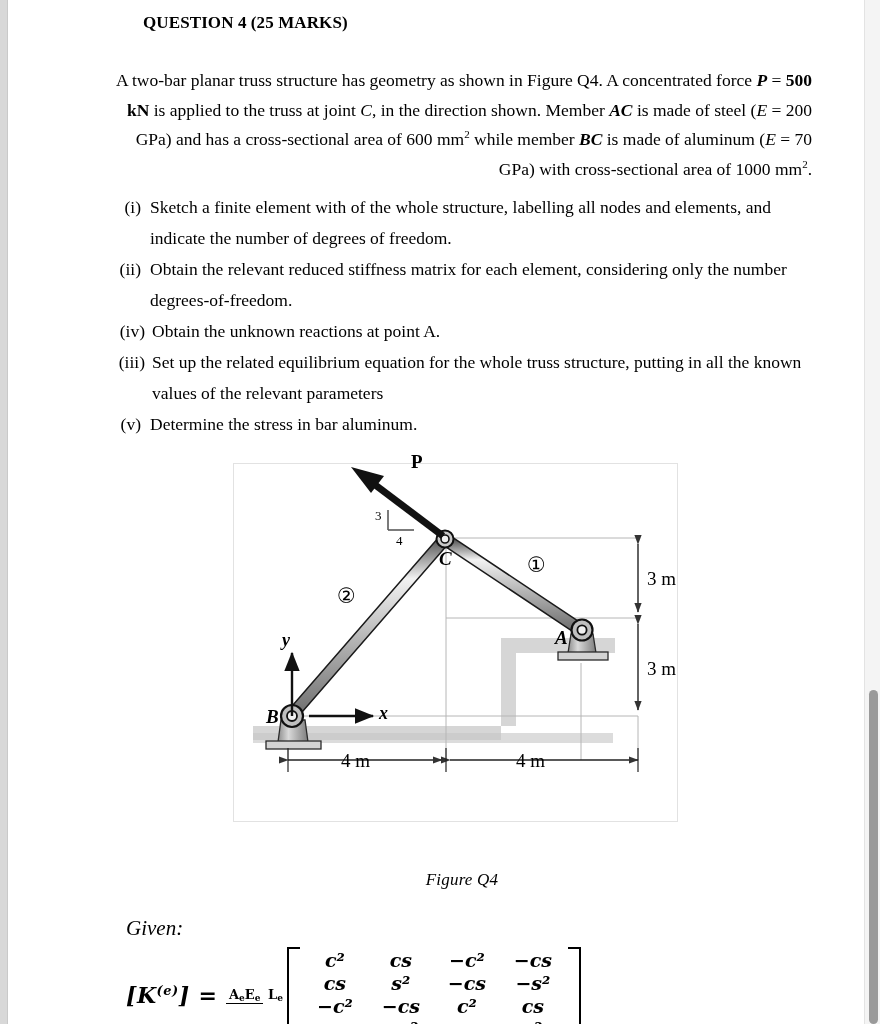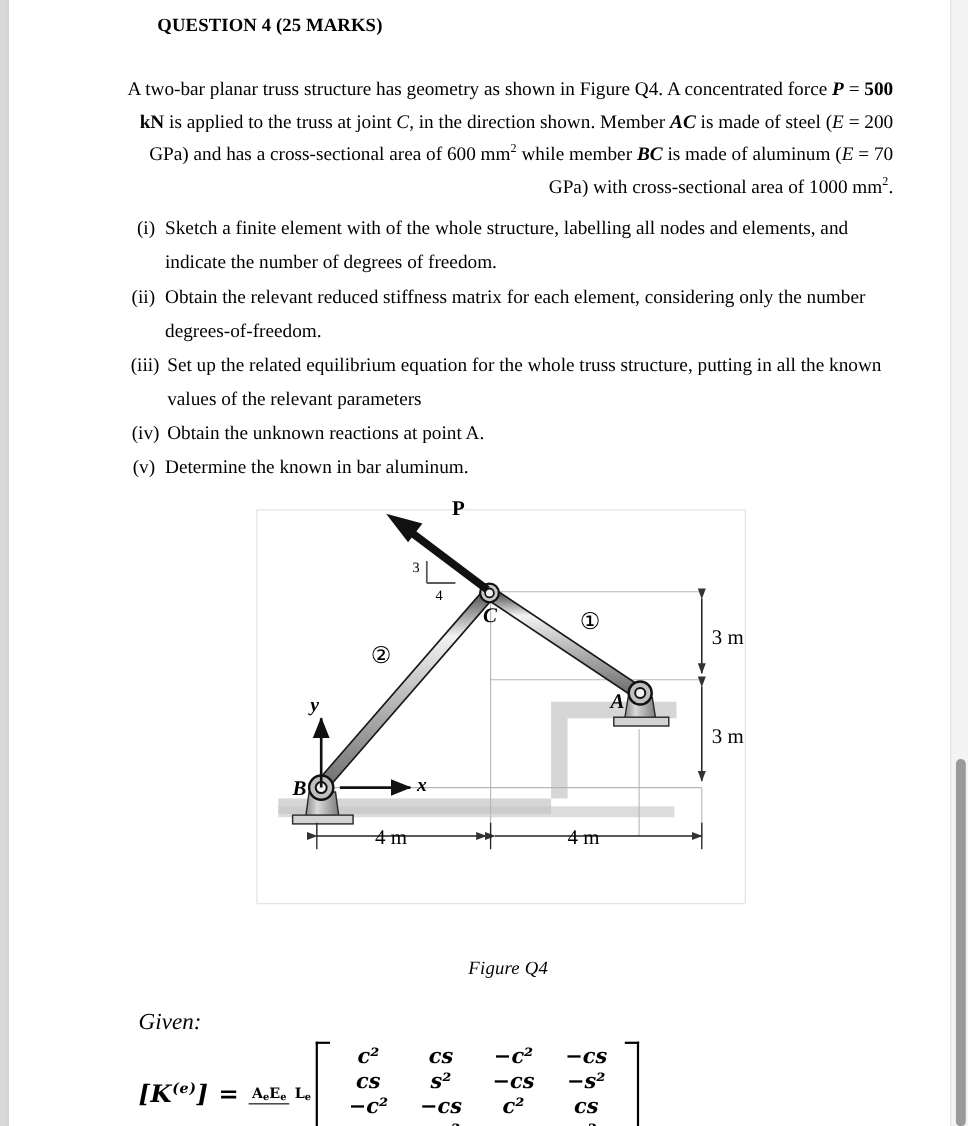--- a/index.html
+++ b/index.html
@@ -127,30 +127,30 @@
     <div class="rlist">
       <div class="ritem">
         <div class="rnum">(i)</div>
         <div class="rtxt">Sketch a finite element with of the whole structure, labelling all nodes and elements, and indicate the number of degrees of freedom.</div>
       </div>
       <div class="ritem">
         <div class="rnum">(ii)</div>
         <div class="rtxt">Obtain the relevant reduced stiffness matrix for each element, considering only the number degrees-of-freedom.</div>
       </div>
       <div class="ritem wide">
+        <div class="rnum">(iv)</div>
+        <div class="rtxt">Obtain the unknown reactions at point A.</div>
+      </div>
+      <div class="ritem wide">
         <div class="rnum">(iii)</div>
         <div class="rtxt">Set up the related equilibrium equation for the whole truss structure, putting in all the known values of the relevant parameters</div>
       </div>
-      <div class="ritem wide">
-        <div class="rnum">(iv)</div>
-        <div class="rtxt">Obtain the unknown reactions at point A.</div>
-      </div>
       <div class="ritem">
         <div class="rnum">(v)</div>
-        <div class="rtxt">Determine the known in bar aluminum.</div>
+        <div class="rtxt">Determine the stress in bar aluminum.</div>
       </div>
     </div>
 
     <div class="figwrap">
       <div class="figbox"></div>
       <svg class="figsvg" width="445" height="375" viewBox="0 0 445 375">
         <defs>
           <linearGradient id="barg" x1="0" y1="0" x2="0" y2="1">
             <stop offset="0%" stop-color="#575757"></stop>
             <stop offset="22%" stop-color="#f2f2f2"></stop>

